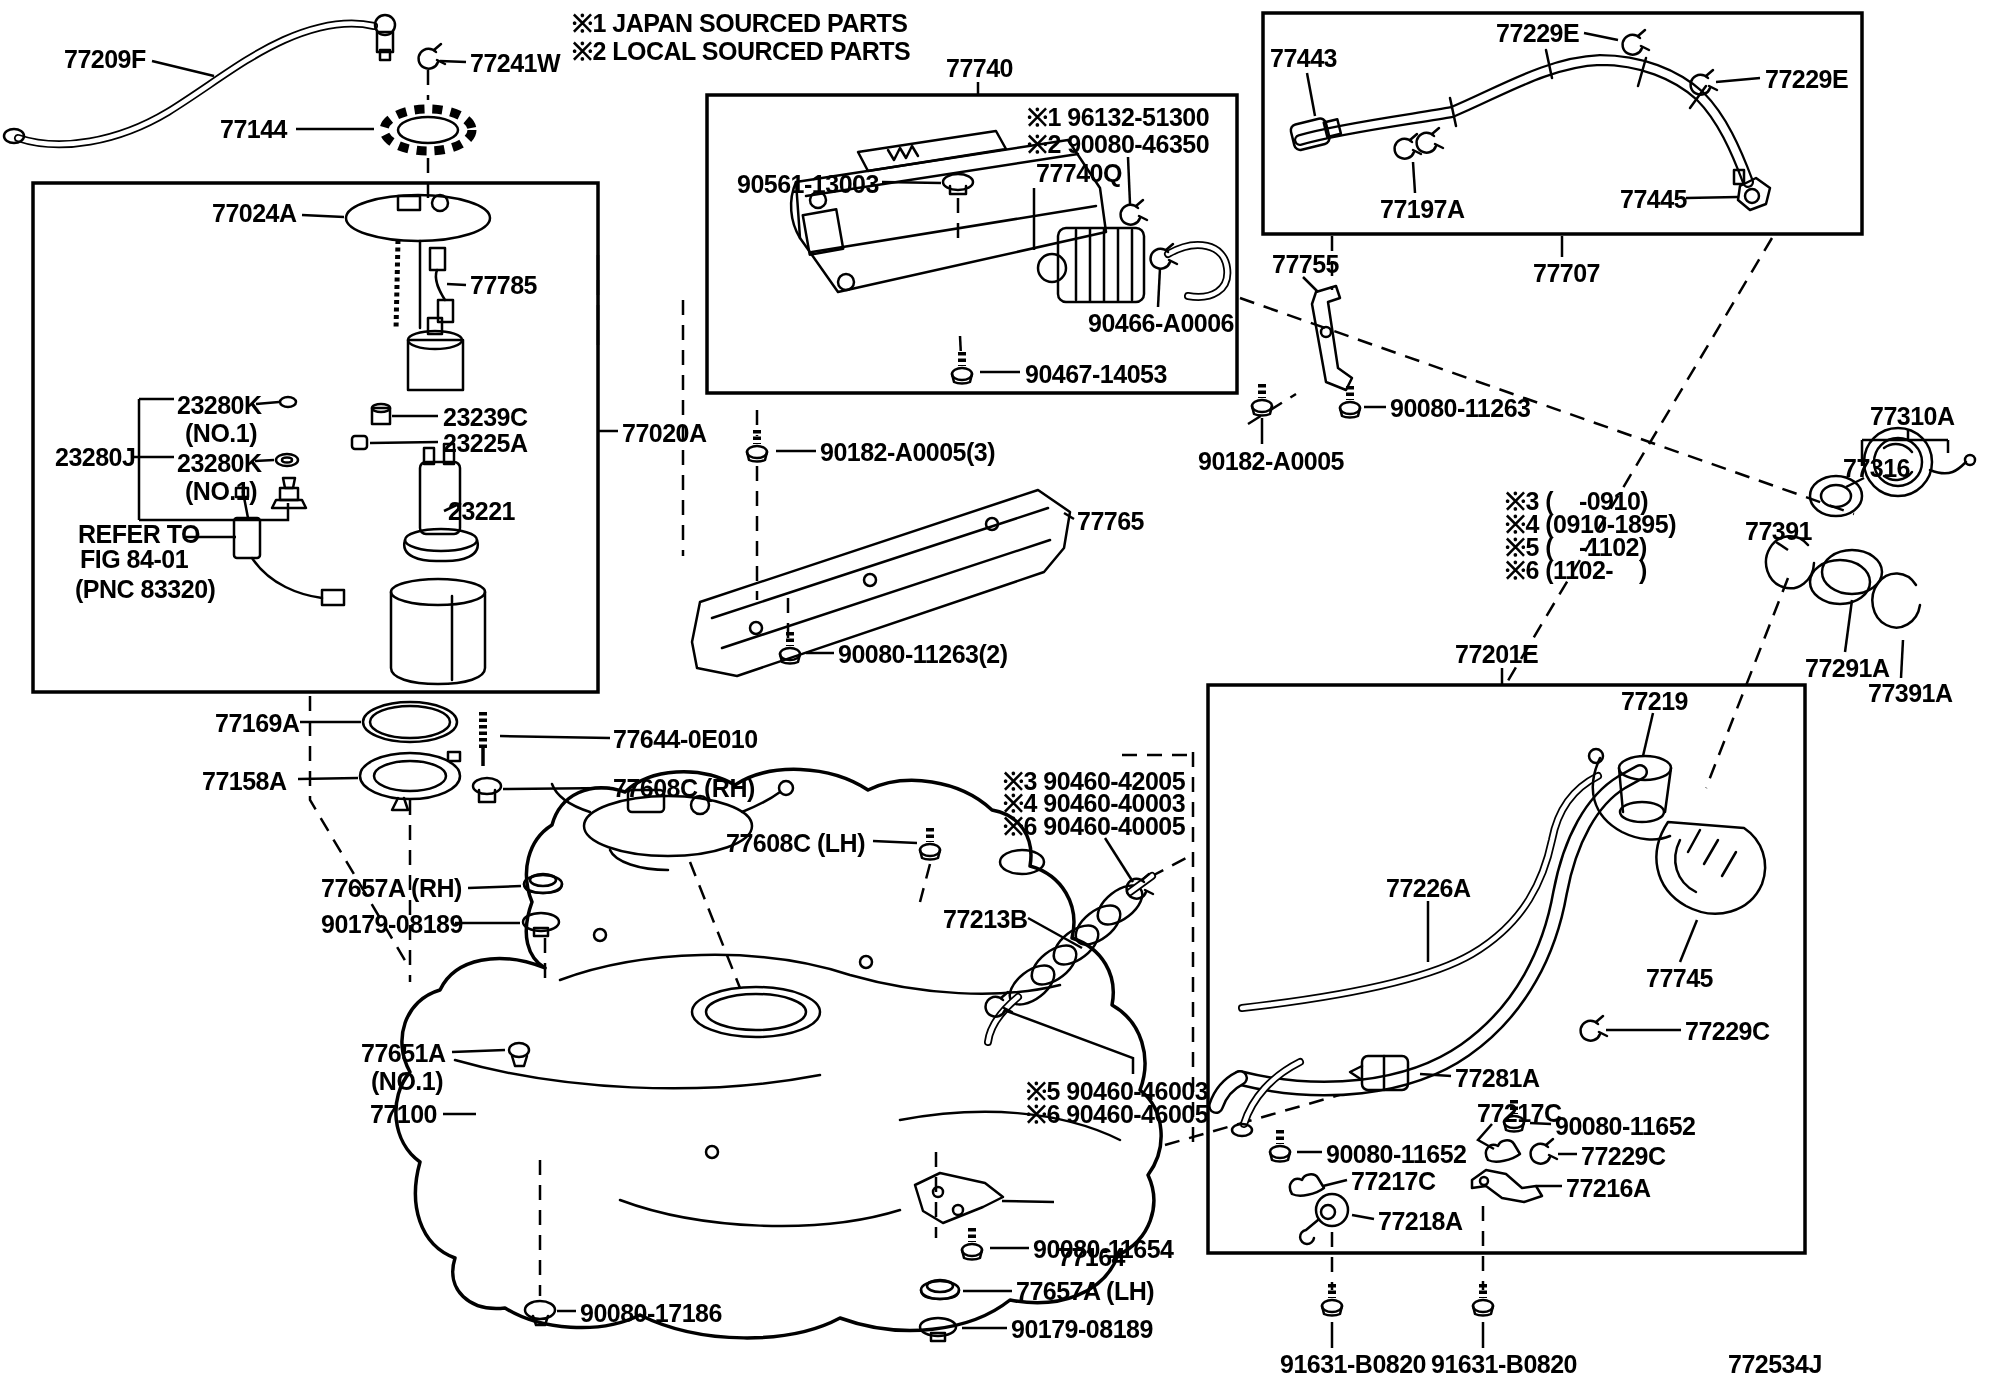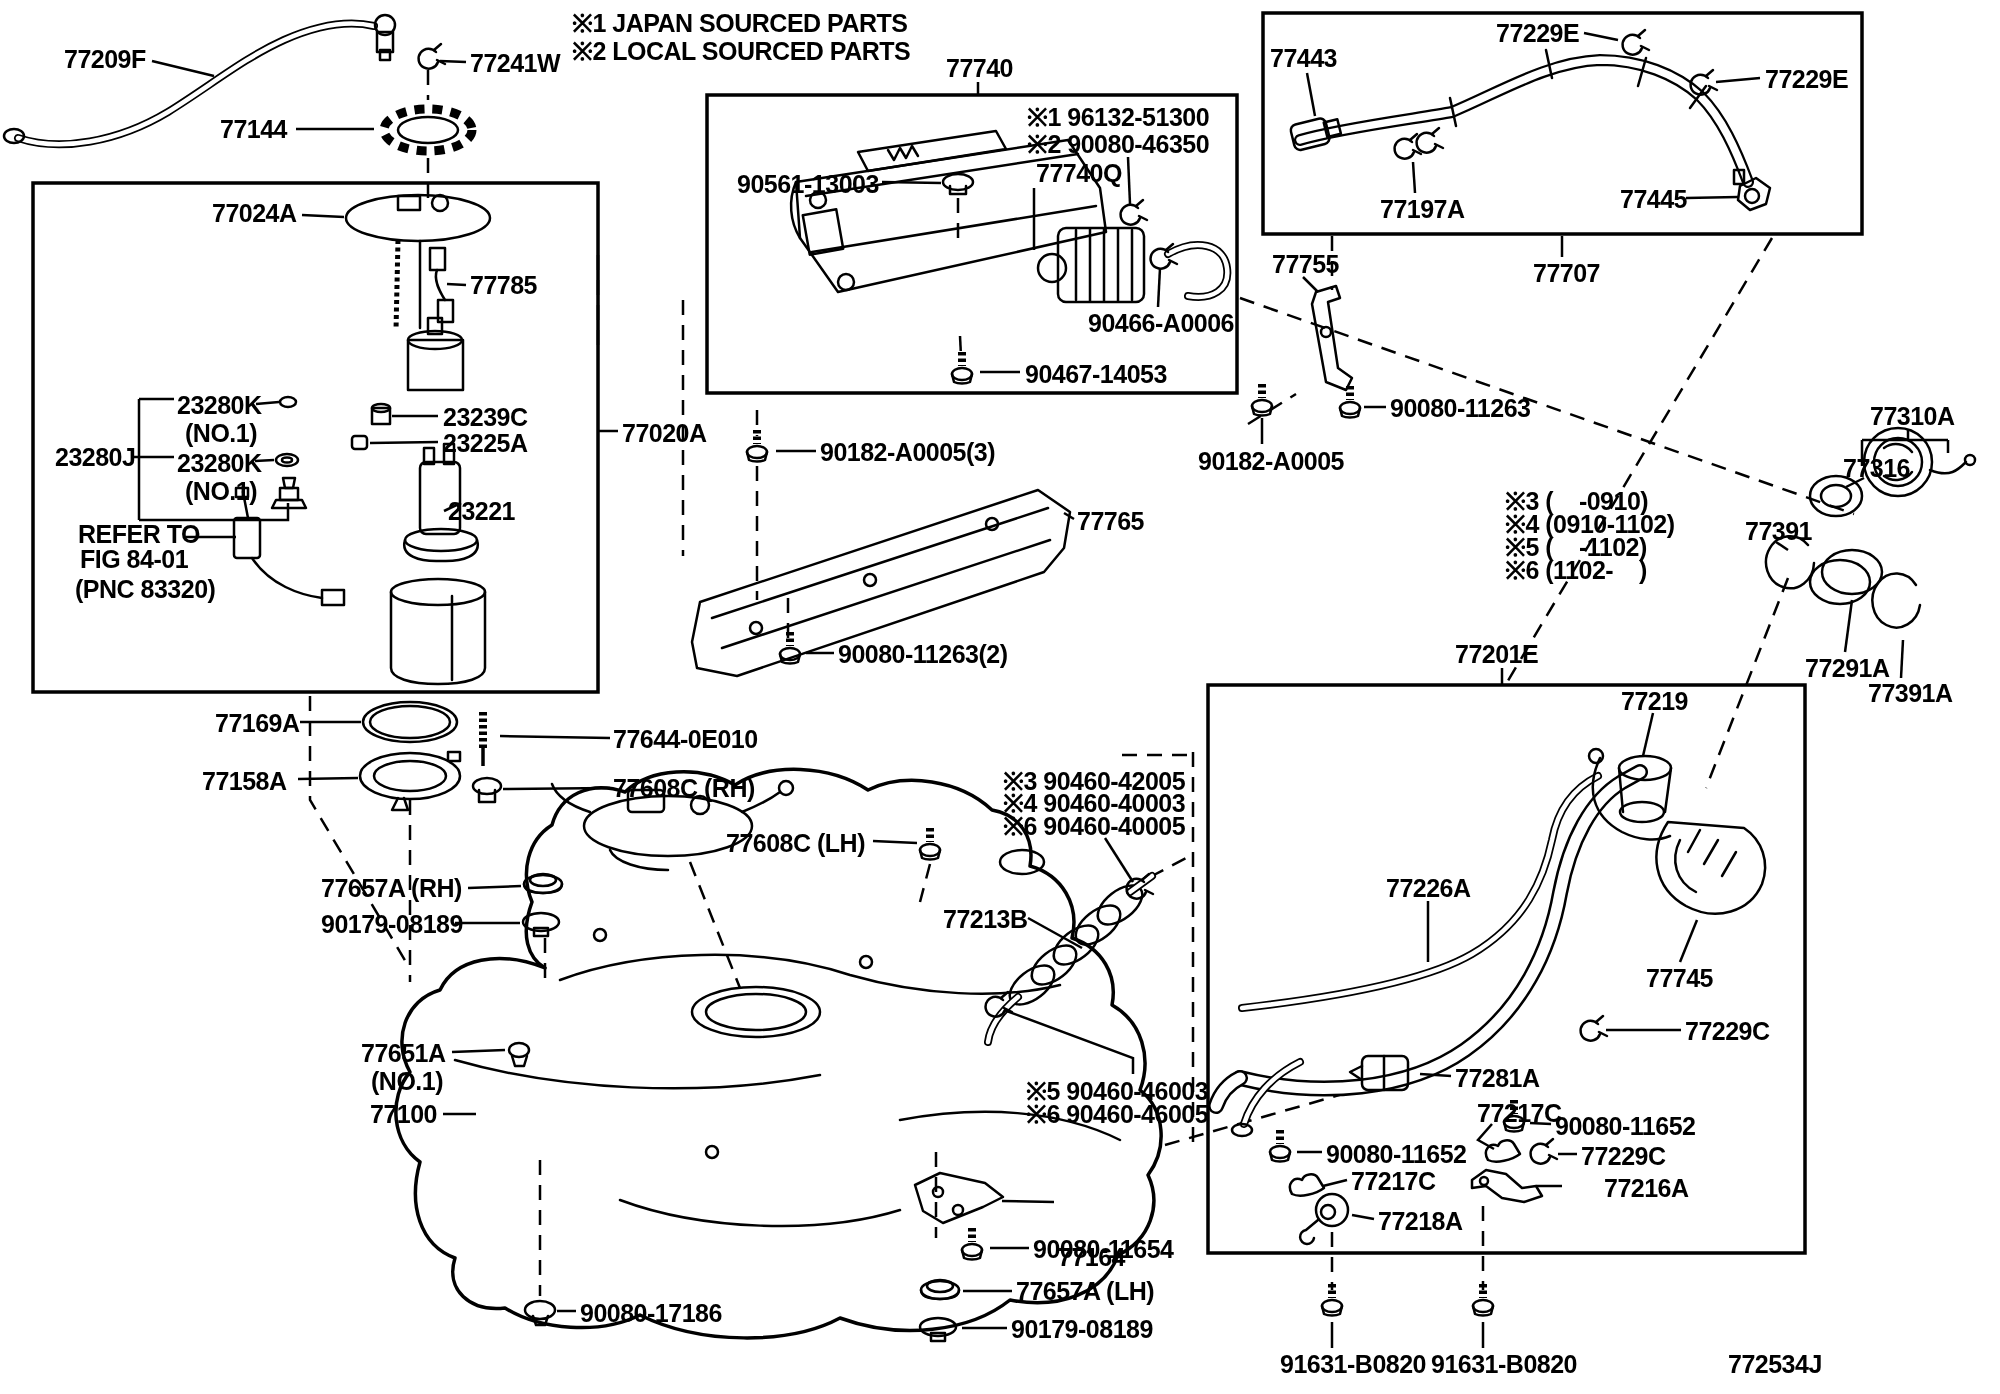--- a/index.html
+++ b/index.html
@@ -414,33 +414,33 @@
   <div class="lbl" style="left:1533px;top:260px">77707</div>
   <div class="lbl" style="left:1272px;top:251px">77755</div>
   <div class="lbl" style="left:1390px;top:395px">90080-11263</div>
   <div class="lbl" style="left:1198px;top:448px">90182-A0005</div>
   <div class="lbl" style="left:1870px;top:403px">77310A</div>
   <div class="lbl" style="left:1843px;top:455px">77316</div>
   <div class="lbl" style="left:1745px;top:518px">77391</div>
   <div class="lbl" style="left:1805px;top:655px">77291A</div>
   <div class="lbl" style="left:1868px;top:680px">77391A</div>
   <div class="lbl" style="left:1505px;top:488px">※3 (    -0910)</div>
-  <div class="lbl" style="left:1505px;top:511px">※4 (0910-1102)</div>
+  <div class="lbl" style="left:1505px;top:511px">※4 (0910-1895)</div>
   <div class="lbl" style="left:1505px;top:534px">※5 (    -1102)</div>
   <div class="lbl" style="left:1505px;top:557px">※6 (1102-    )</div>
   <div class="lbl" style="left:1455px;top:641px">77201E</div>
   <div class="lbl" style="left:1621px;top:688px">77219</div>
   <div class="lbl" style="left:1386px;top:875px">77226A</div>
   <div class="lbl" style="left:1646px;top:965px">77745</div>
   <div class="lbl" style="left:1685px;top:1018px">77229C</div>
   <div class="lbl" style="left:1455px;top:1065px">77281A</div>
   <div class="lbl" style="left:1477px;top:1100px">77217C</div>
   <div class="lbl" style="left:1555px;top:1113px">90080-11652</div>
   <div class="lbl" style="left:1581px;top:1143px">77229C</div>
-  <div class="lbl" style="left:1604px;top:1175px">77216A</div>
+  <div class="lbl" style="left:1566px;top:1175px">77216A</div>
   <div class="lbl" style="left:1326px;top:1141px">90080-11652</div>
   <div class="lbl" style="left:1351px;top:1168px">77217C</div>
   <div class="lbl" style="left:1378px;top:1208px">77218A</div>
   <div class="lbl" style="left:1280px;top:1351px">91631-B0820</div>
   <div class="lbl" style="left:1431px;top:1351px">91631-B0820</div>
   <div class="lbl" style="left:215px;top:710px">77169A</div>
   <div class="lbl" style="left:202px;top:768px">77158A</div>
   <div class="lbl" style="left:613px;top:726px">77644-0E010</div>
   <div class="lbl" style="left:613px;top:775px">77608C (RH)</div>
   <div class="lbl" style="left:726px;top:830px">77608C (LH)</div>

